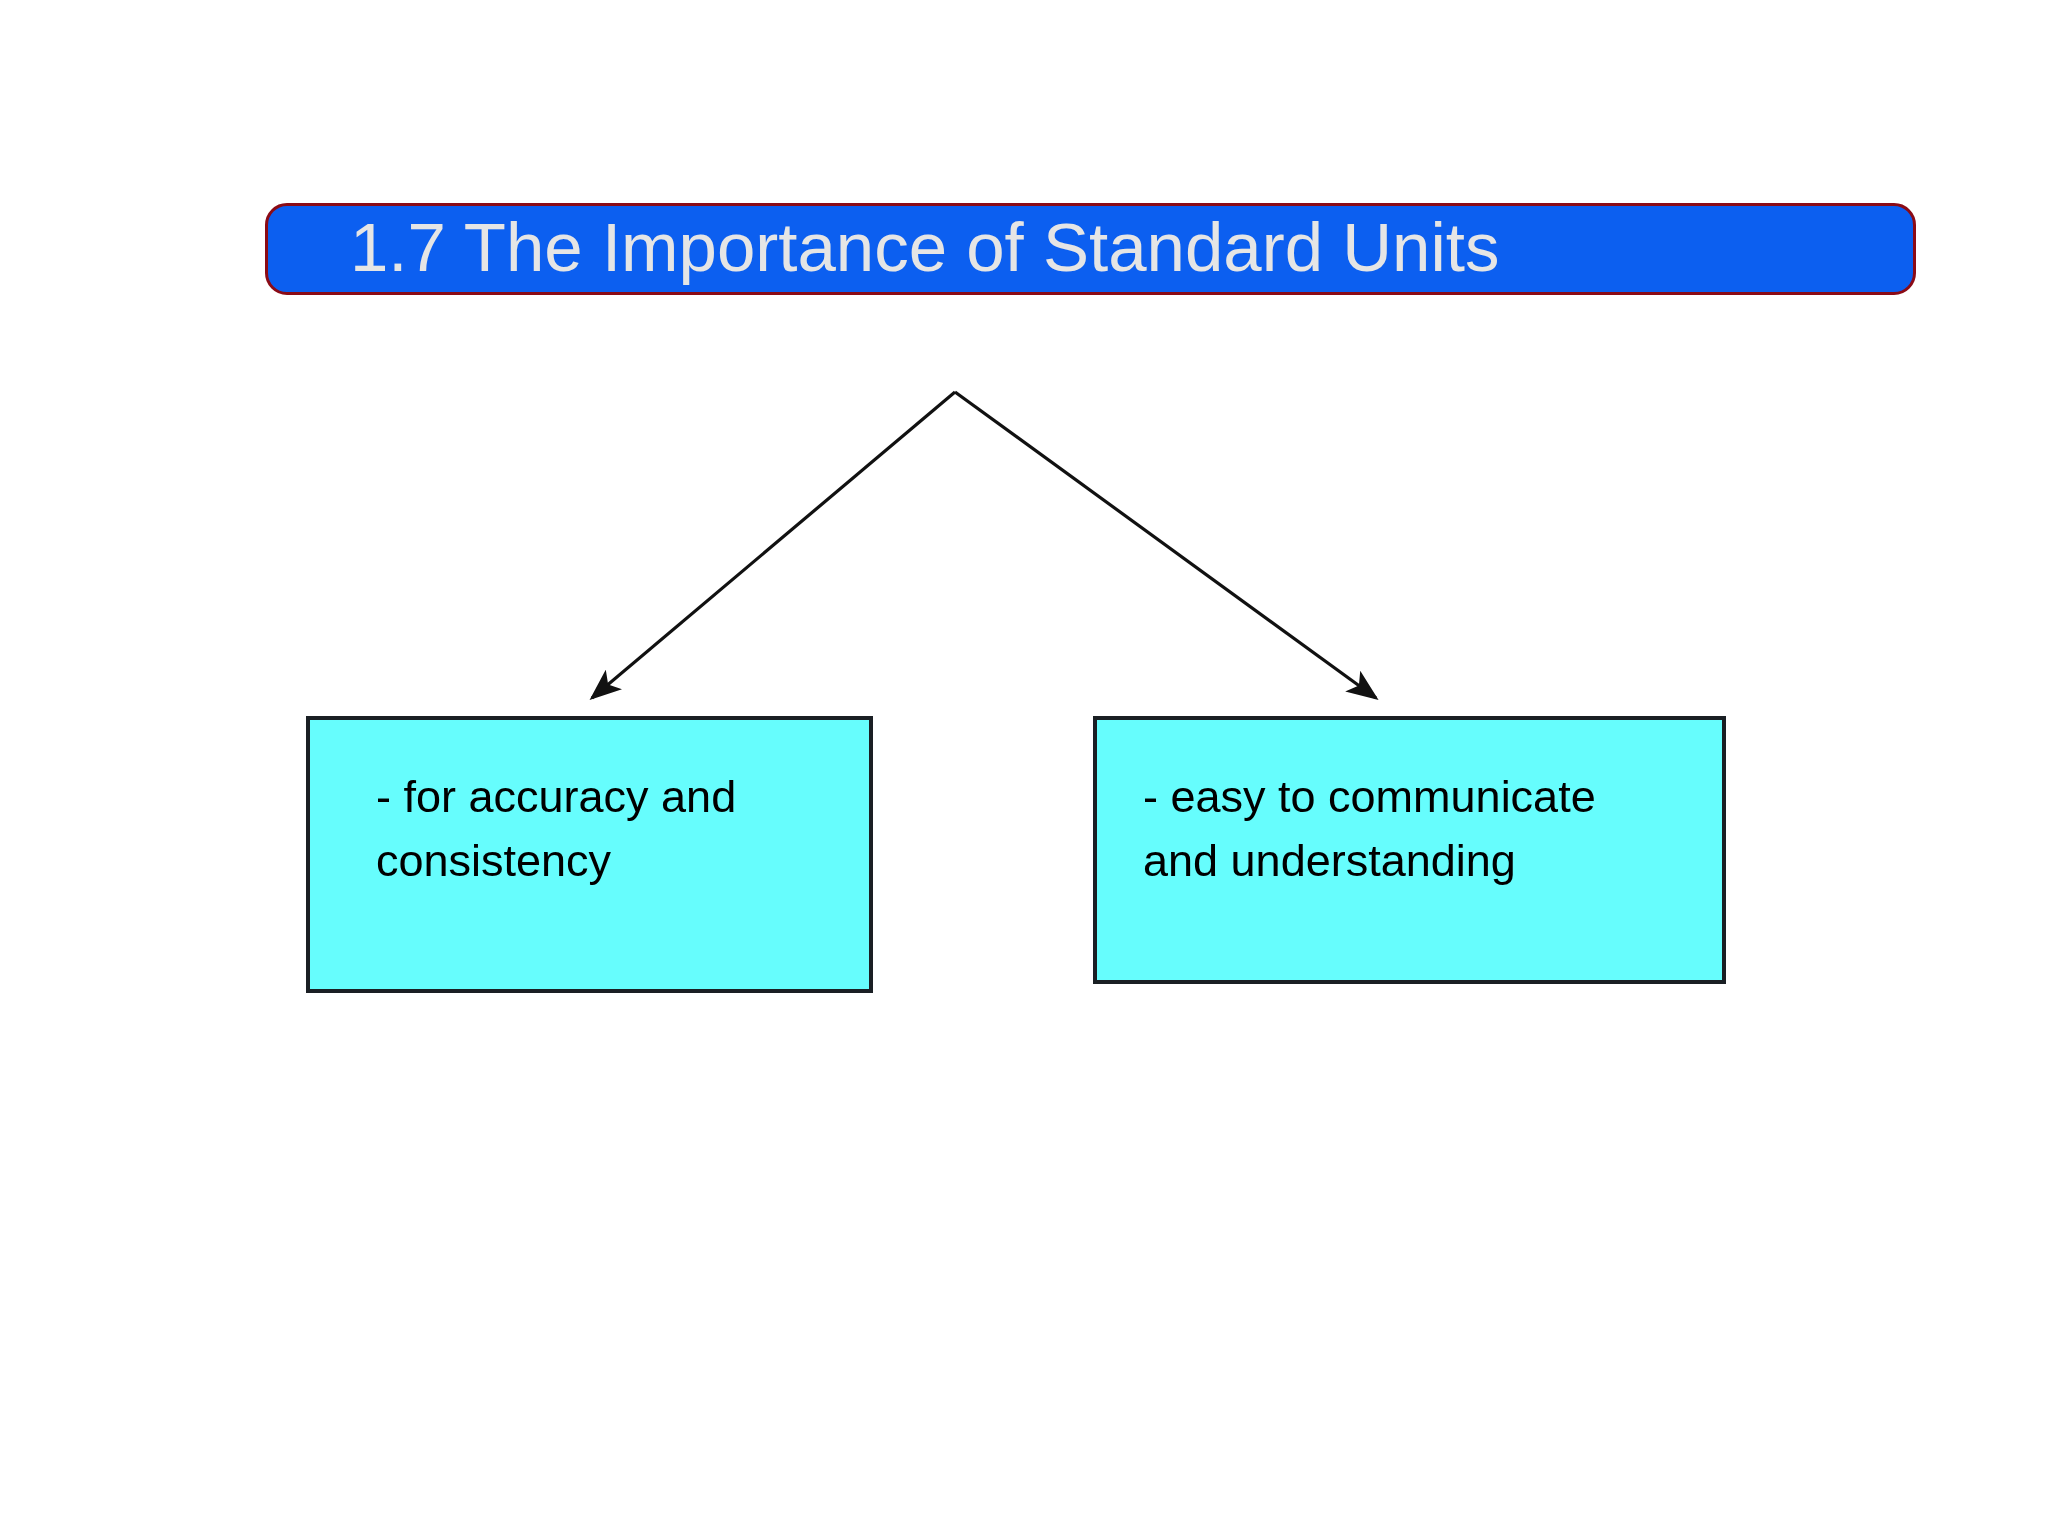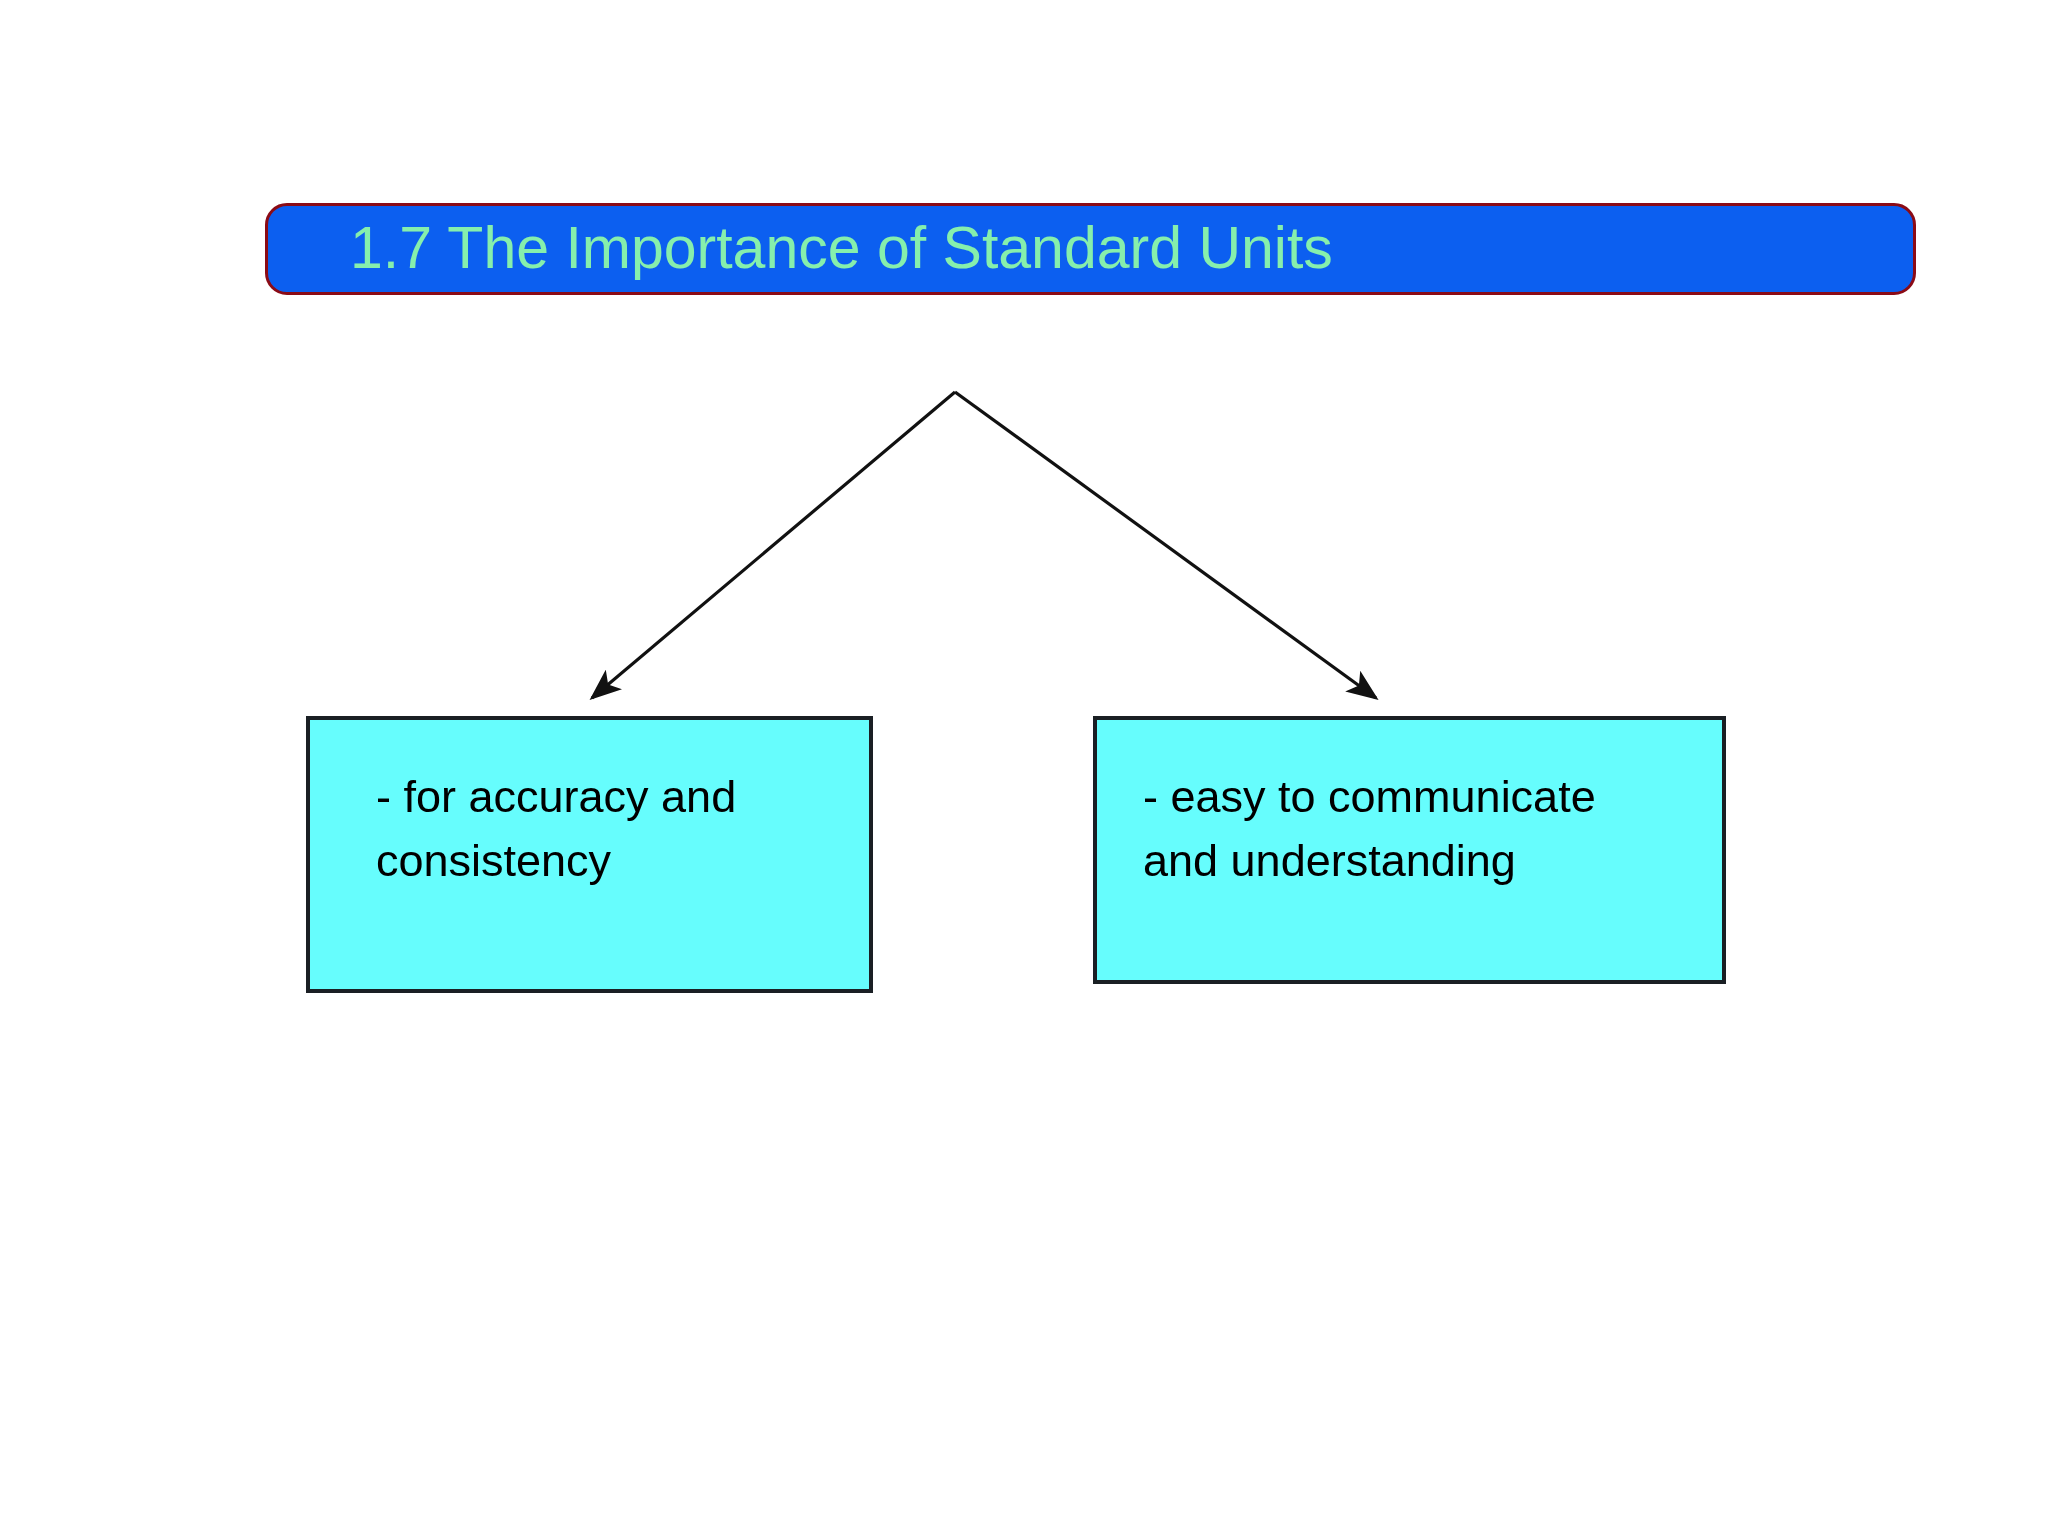--- a/index.html
+++ b/index.html
@@ -37,24 +37,24 @@
     border: 3px solid #8B0B16;
     border-radius: 22px;
     z-index: 3;
   }
   #title-text {
     position: absolute;
     left: 82px;
     top: -8px;
     white-space: nowrap;
     font-family: "Liberation Sans", sans-serif;
-    font-size: 59px;
+    font-size: 69px;
     line-height: 100px;
     font-weight: 400;
-    color: #86efac;
+    color: #e5e5e5;
     letter-spacing: 0px;
   }
 
   
   #connectors {
     position: absolute;
     left: 0;
     top: 0;
     width: 2048px;
     height: 1536px;

